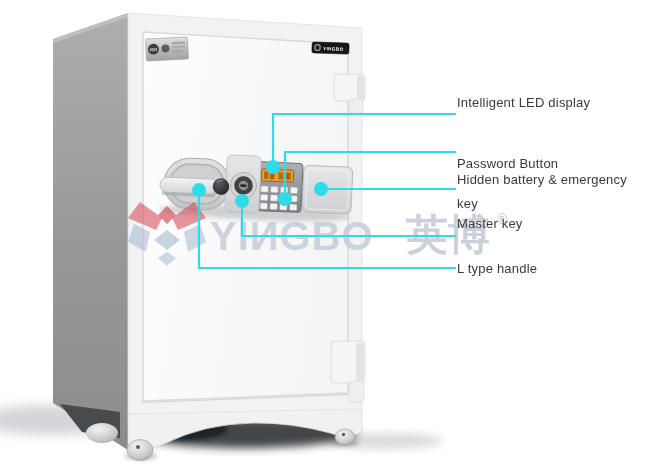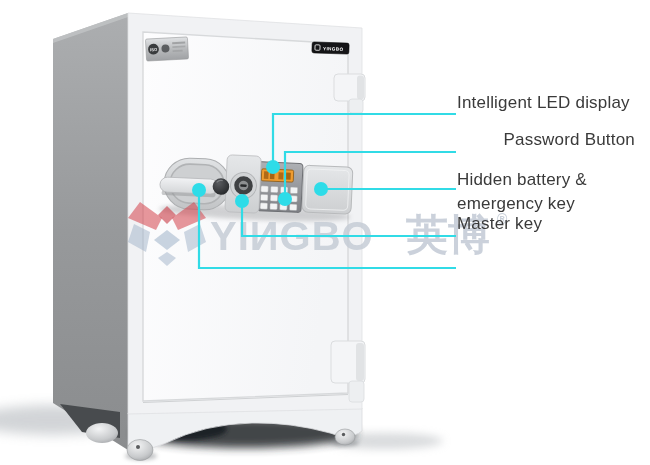--- a/index.html
+++ b/index.html
@@ -8,27 +8,27 @@
     width:650px;height:465px;
     background:#ffffff;
     overflow:hidden;
     font-family:"Liberation Sans","DejaVu Sans",sans-serif;
   }
   .stage svg{position:absolute;left:0;top:0;}
   .callout-label{
     position:absolute;
     left:457px;
     width:178px;
-    font-size:17px;
+    font-size:13px;
     line-height:24px;
     letter-spacing:.2px;
     color:#3a3a3a;
   }
   .lbl-1{top:91px;}
-  .lbl-2{top:128px;text-align:right;}
+  .lbl-2{top:152px;}
   .lbl-3{top:168px;}
   .lbl-4{top:212px;}
   .lbl-5{top:257px;}
 </style>
 </head>
 <body>
 
 <div class="stage">
 
 <svg width="650" height="465" viewBox="0 0 650 465">
@@ -217,14 +217,15 @@
     <circle cx="321" cy="189" r="7"></circle>
     <circle cx="242" cy="201" r="7"></circle>
     <circle cx="199" cy="190" r="7"></circle>
   </g>
 </svg>
 
 <div class="callout-label lbl-1">Intelligent LED display</div>
 <div class="callout-label lbl-2">Password Button</div>
 <div class="callout-label lbl-3">Hidden battery &amp; emergency key</div>
 <div class="callout-label lbl-4">Master key</div>
+<div class="callout-label lbl-5">L type handle</div>
 
 </div>
 
 </body></html>

